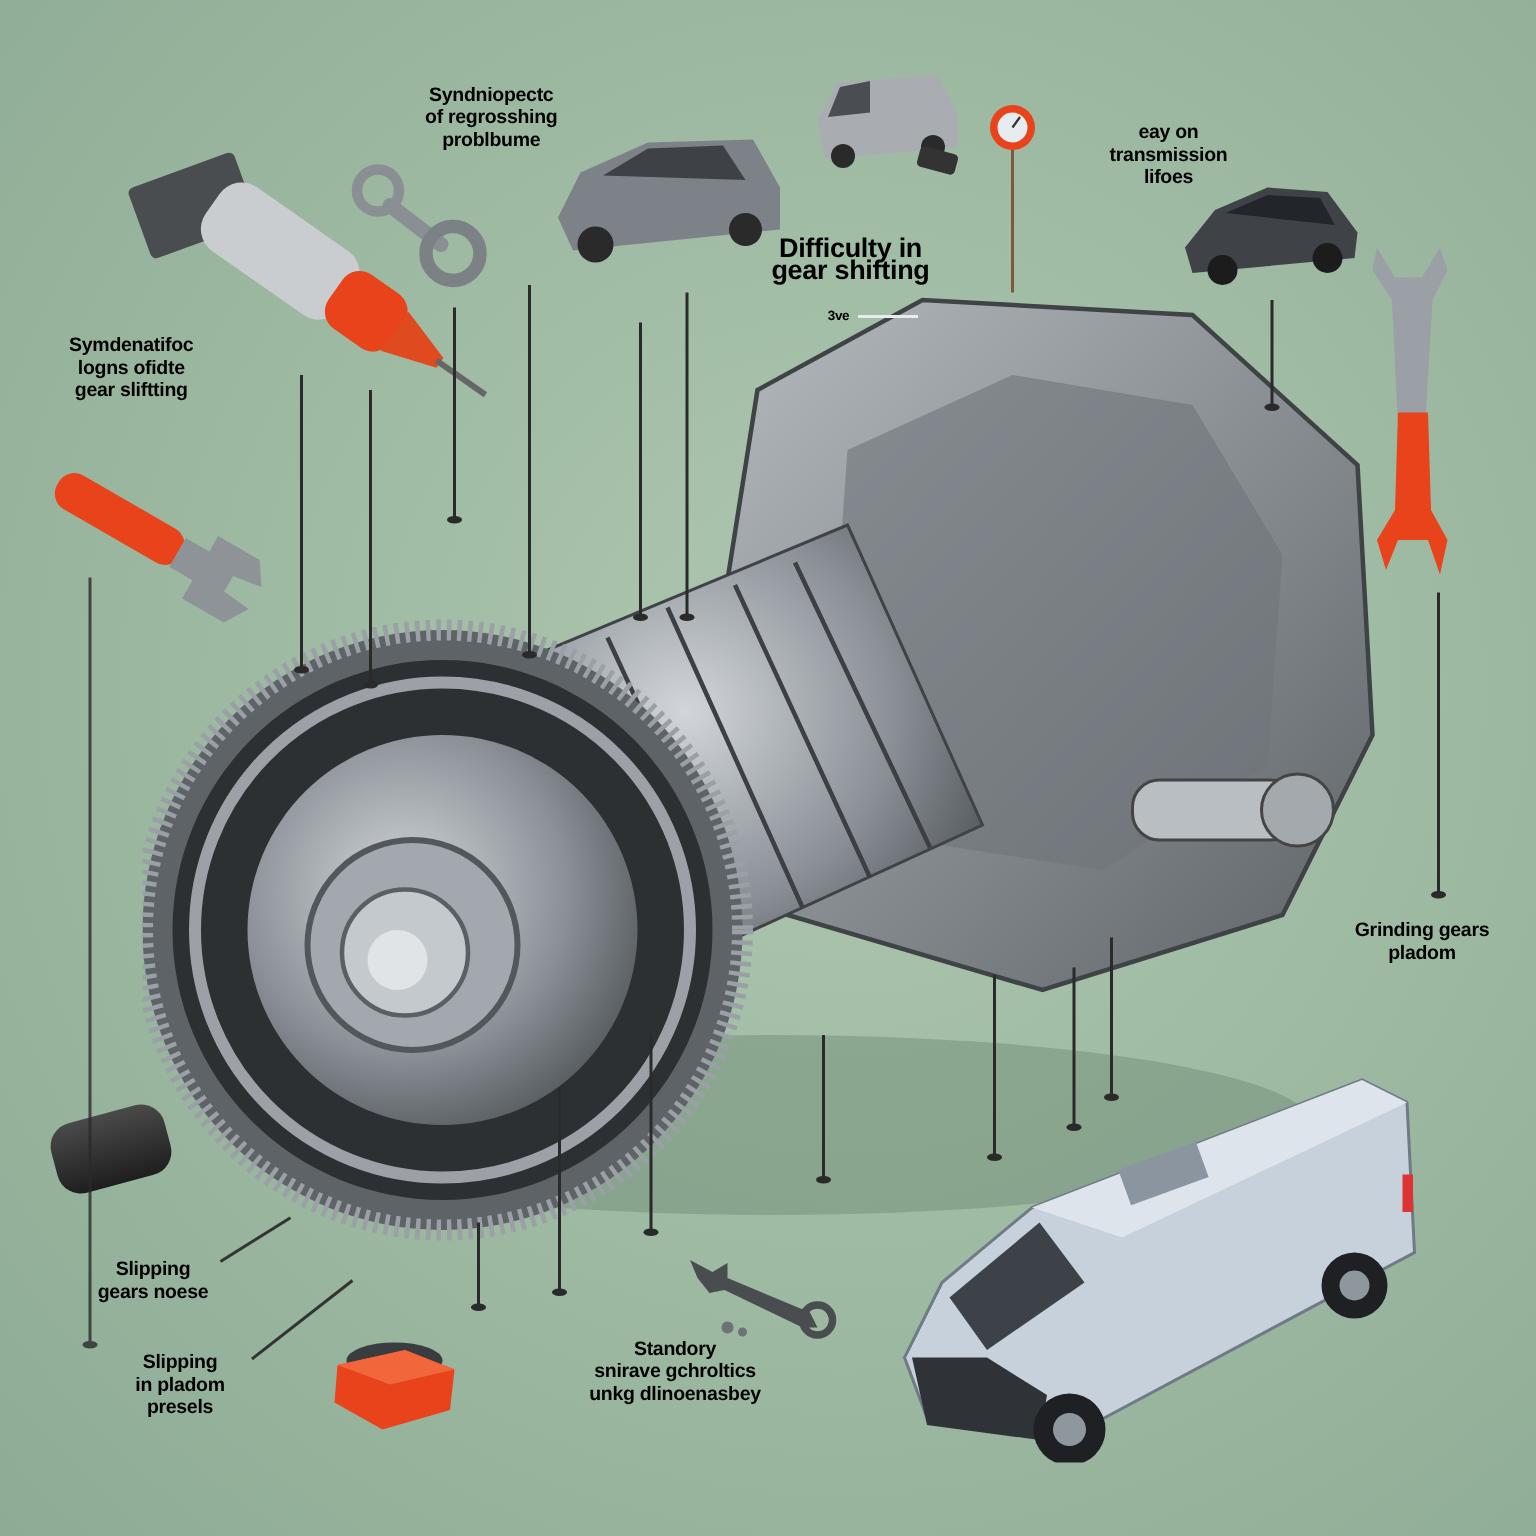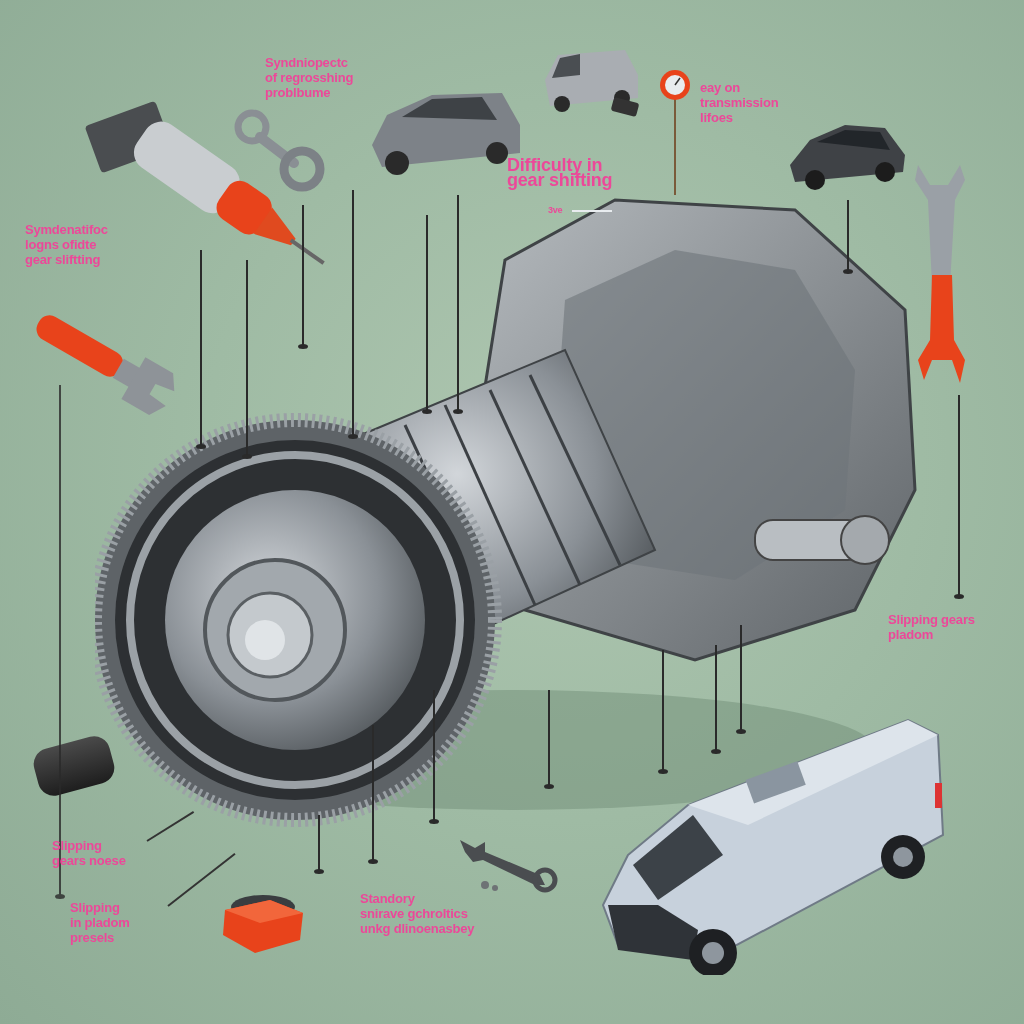--- a/index.html
+++ b/index.html
@@ -2,22 +2,22 @@
 <html><head>
 <meta charset="utf-8">
 <style>
   html, body { margin:0; padding:0; }
   body {
     width:1024px; height:1024px; overflow:hidden; position:relative;
     background: radial-gradient(ellipse at 55% 45%, #aec6b0 0%, #9fbba4 45%, #8eab95 100%);
     font-family: "Liberation Sans", sans-serif;
   }
   .label {
-    position:absolute; color:#ec4899; font-weight:bold; font-size:13px;
-    line-height:15px; text-align:left; letter-spacing:-0.2px;
+    position:absolute; color:#000000; font-weight:bold; font-size:13px;
+    line-height:15px; text-align:center; letter-spacing:-0.2px;
   }
   .label span { display:block; }
   .leader { position:absolute; width:2px; background:#2a2a2a; }
   .leader::after {
     content:""; position:absolute; left:-4px; bottom:-4px; width:10px; height:5px;
     border-radius:50%; background:#2a2a2a;
   }
   .diag-line { position:absolute; height:2px; background:#333; transform-origin:left center; }
   .obj { position:absolute; }
 </style>
@@ -169,39 +169,39 @@
 <div class="diag-line" style="left:147px;top:840px;width:55px;transform:rotate(-32deg)"></div>
 <div class="diag-line" style="left:168px;top:905px;width:85px;transform:rotate(-38deg)"></div>
 <div class="diag-line" style="left:572px;top:210px;width:40px;background:#e8ecef"></div>
 
 <div class="label" style="left:265px;top:55px;width:125px">
   <span>Syndniopectc</span>
   <span>of regrosshing</span>
   <span>problbume</span>
 </div>
 
-<div class="label" style="left:700px;top:80px;width:110px">
+<div class="label" style="left:724px;top:80px;width:110px">
   <span>eay on</span>
   <span>transmission</span>
   <span>lifoes</span>
 </div>
 
 <div class="label" style="left:507px;top:158px;width:120px;font-size:18px">
   <span>Difficulty in</span>
   <span>gear shifting</span>
 </div>
 
 <div class="label" style="left:25px;top:222px;width:125px">
   <span>Symdenatifoc</span>
   <span>logns ofidte</span>
   <span>gear sliftting</span>
 </div>
 
 <div class="label" style="left:888px;top:612px;width:120px">
-  <span>Slipping gears</span>
+  <span>Grinding gears</span>
   <span>pladom</span>
 </div>
 
 <div class="label" style="left:52px;top:838px;width:100px">
   <span>Slipping</span>
   <span>gears noese</span>
 </div>
 
 <div class="label" style="left:70px;top:900px;width:100px">
   <span>Slipping</span>

